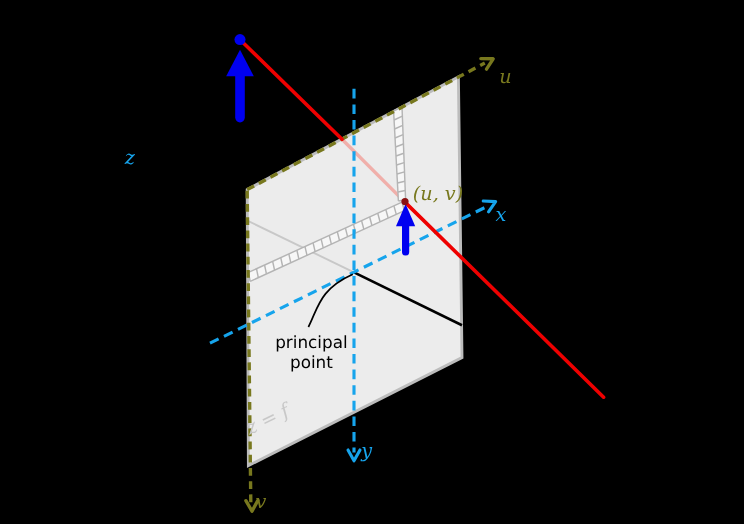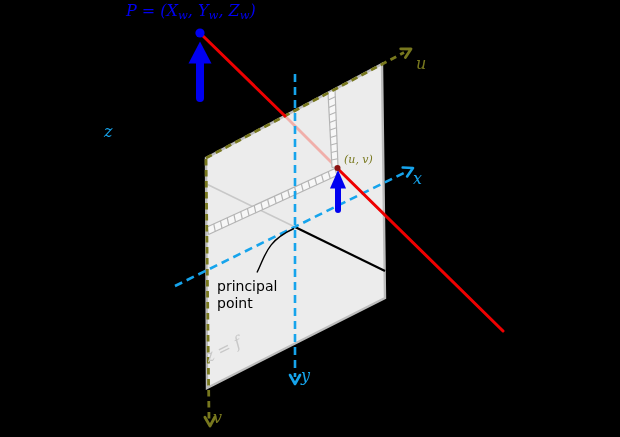--- a/index.html
+++ b/index.html
@@ -26,27 +26,27 @@
 
   
   .lbl{position:absolute;white-space:nowrap;font-style:italic;line-height:1;}
   .c-blue{color:var(--world-blue,#0000f0);}
   .c-cyan{color:var(--camera-axis-cyan,#16a4ec);}
   .c-olive{color:var(--image-axis-olive,#78781e);}
   .c-gray{color:var(--focal-label-gray,#c8c8c8);}
   .lbl sub{font-size:0.72em;vertical-align:-0.25em;}
   #p-label{left:126px;top:3px;font-size:16px;}
   #z-label{left:104px;top:124px;font-size:16px;}
-  #uv-label{left:344px;top:154px;font-size:11px;}
+  #uv-label{left:344px;top:154px;font-size:16px;}
   #x-label{left:413px;top:171px;font-size:16px;}
   #u-label{left:416px;top:56px;font-size:16px;}
   #y-label{left:301px;top:368px;font-size:16px;}
   #v-label{left:213px;top:410px;font-size:16px;}
   #zf-label{left:206px;top:350px;font-size:16px;transform:rotate(-26deg);transform-origin:left center;}
-  #pp-label{position:absolute;left:217px;top:278px;width:85px;text-align:left;
+  #pp-label{position:absolute;left:217px;top:278px;width:85px;text-align:center;
             font-family:"DejaVu Sans", sans-serif;font-size:14px;line-height:16.5px;
             color:var(--annotation-black,#000);}
   #pp-label .math{font-family:"DejaVu Serif", serif;font-style:italic;}
 </style>
 </head>
 <body>
 
 <div id="stage">
 
   <svg width="620" height="437" viewBox="0 0 620 437">
@@ -121,21 +121,20 @@
     <line class="blue-shaft" x1="200" y1="61" x2="200" y2="98" stroke-width="8"></line>
     <path class="blue-fill" d="M200,41.5 L188.5,63.5 L211.5,63.5 Z"></path>
 
     <line class="blue-shaft" x1="338" y1="186" x2="338" y2="210" stroke-width="6"></line>
     <path class="blue-fill" d="M338,170 L330,188.5 L346,188.5 Z"></path>
 
     <circle class="dot-maroon" cx="337.5" cy="168" r="3"></circle>
     <circle class="blue-fill" cx="200" cy="33" r="4.6"></circle>
   </svg>
 
-  <div id="p-label" class="lbl c-blue">P = (X<sub>w</sub>, Y<sub>w</sub>, Z<sub>w</sub>)</div>
   <div id="z-label" class="lbl c-cyan">z</div>
   <div id="uv-label" class="lbl c-olive">(u, v)</div>
   <div id="x-label" class="lbl c-cyan">x</div>
   <div id="u-label" class="lbl c-olive">u</div>
   <div id="y-label" class="lbl c-cyan">y</div>
   <div id="v-label" class="lbl c-olive">v</div>
   <div id="zf-label" class="lbl c-gray">z = f</div>
 
   <div id="pp-label">
     <div>principal</div>

